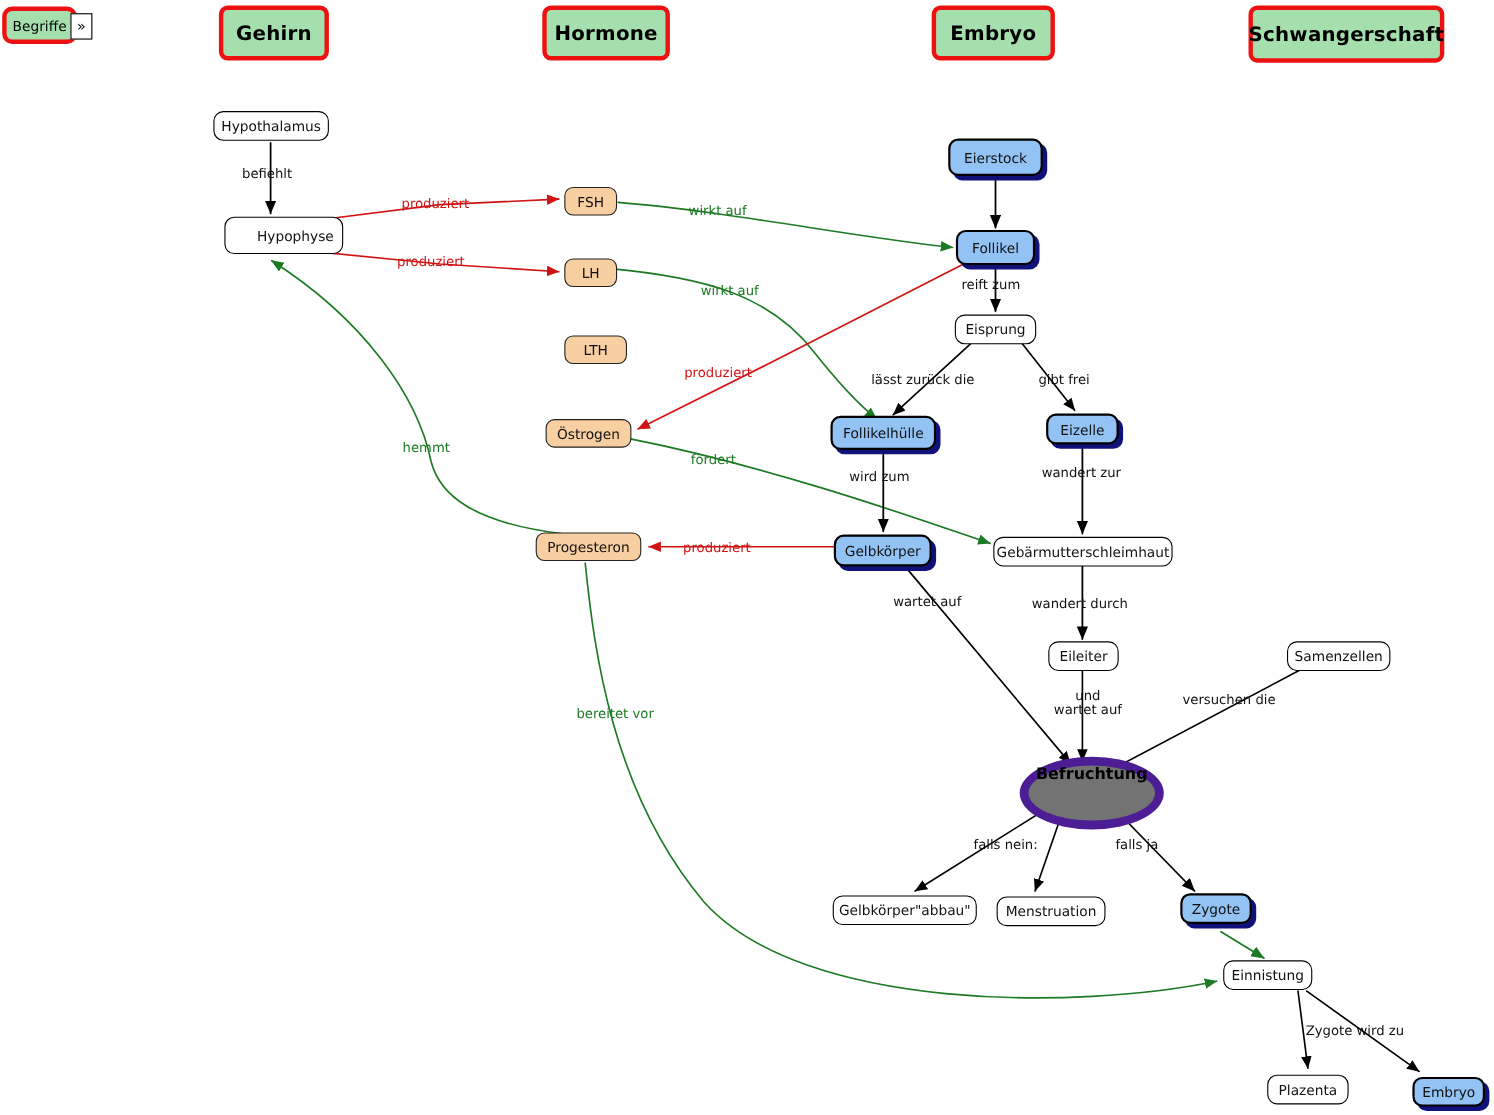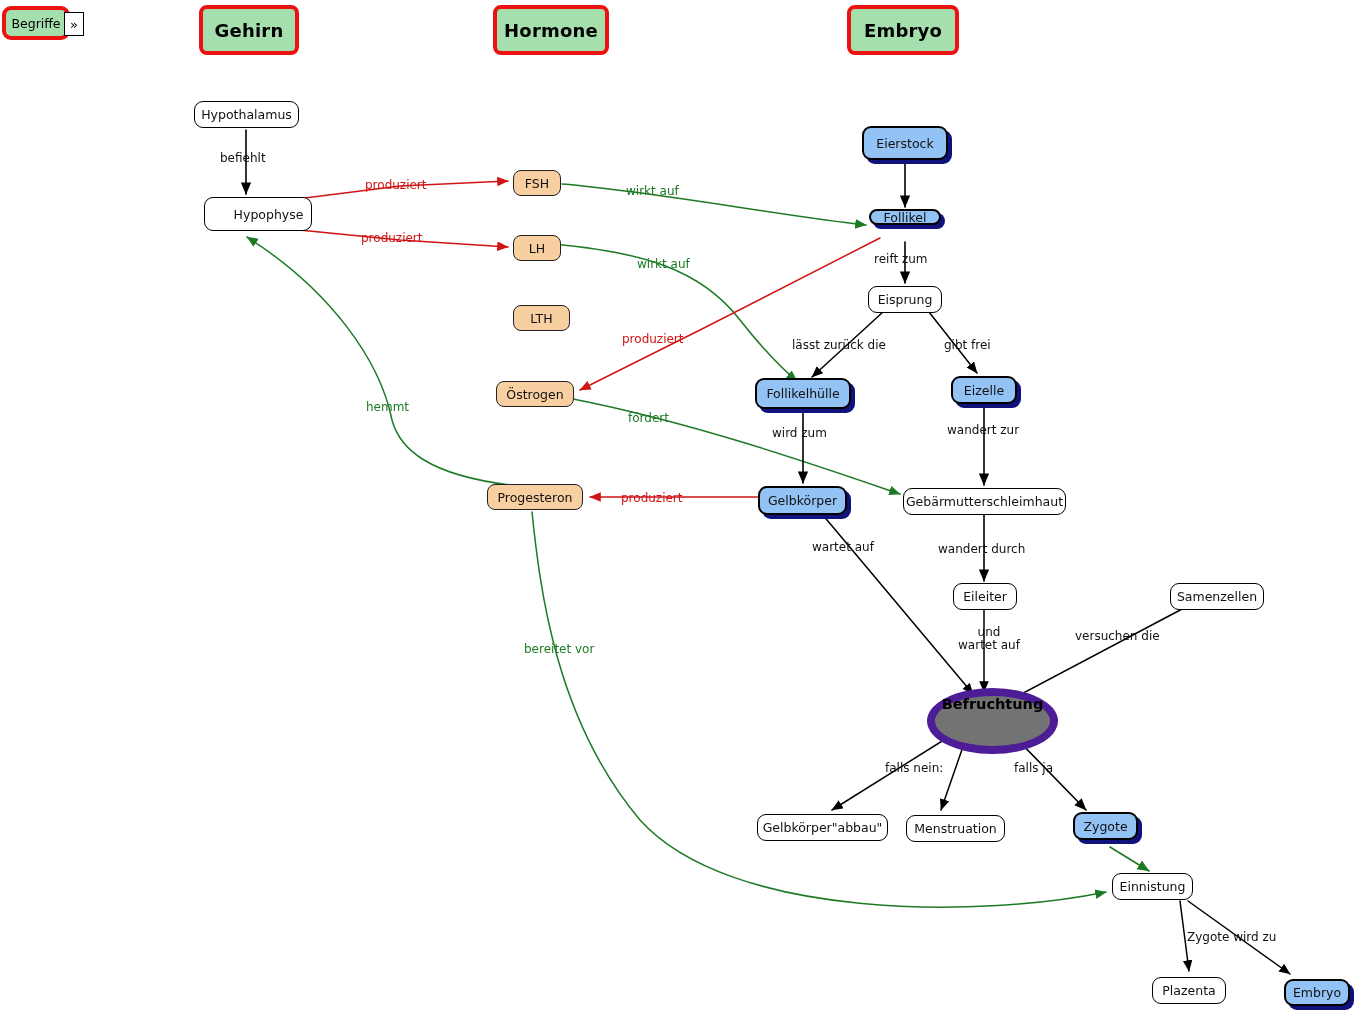--- a/index.html
+++ b/index.html
@@ -130,20 +130,23 @@
 
   <div class="node n-head" style="left:199px;top:5px;width:100px;height:50px;">
     <span>Gehirn</span>
   </div>
   <div class="node n-head" style="left:493px;top:5px;width:116px;height:50px;">
     <span>Hormone</span>
   </div>
   <div class="node n-head" style="left:847px;top:5px;width:112px;height:50px;">
     <span>Embryo</span>
   </div>
+  <div class="node n-head" style="left:1135px;top:5px;width:178px;height:52px;">
+    <span>Schwangerschaft</span>
+  </div>
 
   <div class="node n-white" style="left:194px;top:101px;width:105px;">
     <span>Hypothalamus</span>
   </div>
 
   <div class="node n-white" style="left:204px;top:197px;width:108px;height:34px;padding-left:30px;">
     <span>Hypophyse</span>
   </div>
 
   <div class="node n-peach" style="left:513px;top:170px;width:48px;">
@@ -158,21 +161,21 @@
   <div class="node n-peach" style="left:496px;top:381px;width:78px;">
     <span>Östrogen</span>
   </div>
   <div class="node n-peach" style="left:487px;top:484px;width:96px;">
     <span>Progesteron</span>
   </div>
 
   <div class="node n-blue" style="left:862px;top:126px;width:86px;height:34px;">
     <span>Eierstock</span>
   </div>
-  <div class="node n-blue" style="left:869px;top:209px;width:72px;height:16px;">
+  <div class="node n-blue" style="left:869px;top:209px;width:72px;height:32px;">
     <span>Follikel</span>
   </div>
   <div class="node n-white" style="left:868px;top:286px;width:74px;">
     <span>Eisprung</span>
   </div>
   <div class="node n-blue" style="left:755px;top:378px;width:96px;height:31px;">
     <span>Follikelhülle</span>
   </div>
   <div class="node n-blue" style="left:951px;top:376px;width:66px;height:28px;">
     <span>Eizelle</span>

